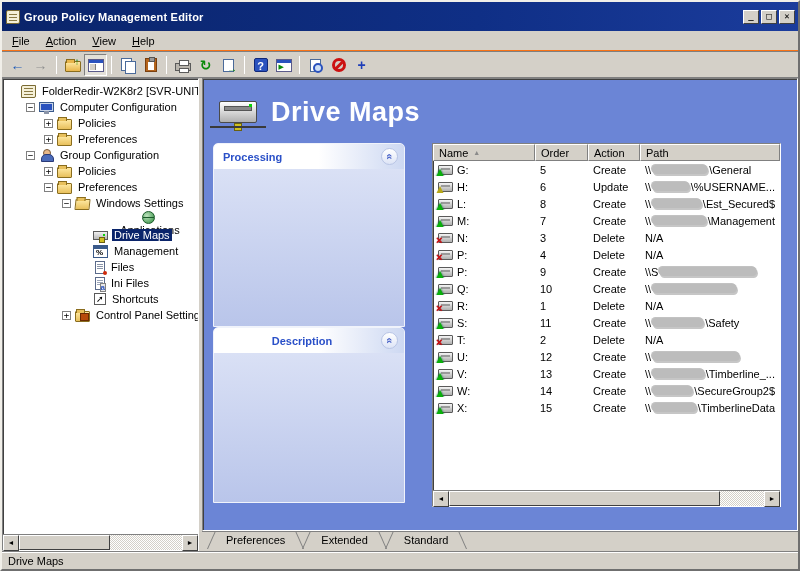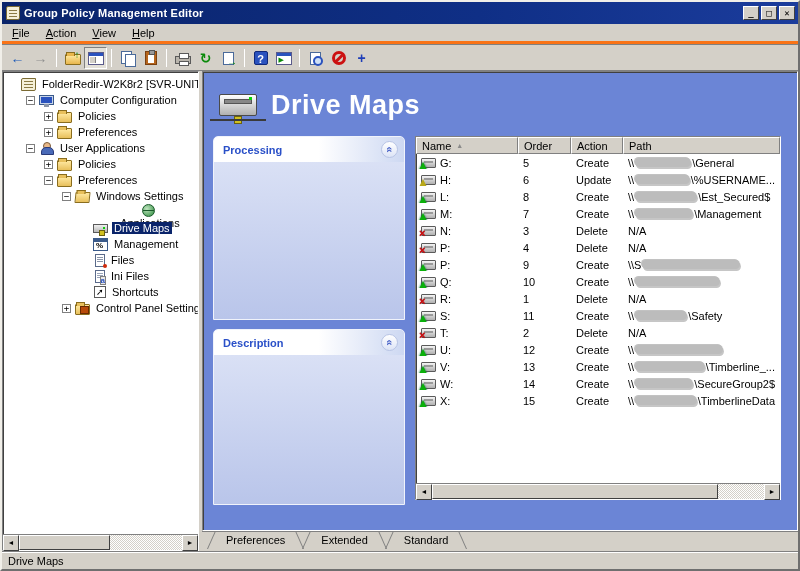--- a/index.html
+++ b/index.html
@@ -5,36 +5,36 @@
   * { box-sizing: border-box; margin: 0; padding: 0; }
   html,body { width:800px; height:571px; overflow:hidden; }
   body { font-family:"Liberation Sans","DejaVu Sans",sans-serif; font-size:11px; color:#000; background:#3a6ea5; }
 
   .win { width:800px; height:571px; background:#d4d0c8;
          border-top:2px solid #f1efe9; border-left:2px solid #f1efe9;
          border-right:2px solid #6f6f6f; border-bottom:2px solid #6f6f6f;
          display:flex; flex-direction:column; }
 
   
-  .titlebar { height:22px; background:linear-gradient(90deg,#0a246a 0%,#0f2f86 60%,#1b3c9c 100%);
+  .titlebar { height:29px; background:linear-gradient(90deg,#0a246a 0%,#0f2f86 60%,#1b3c9c 100%);
               display:flex; align-items:center; padding:0 3px; flex:none; }
   .app-ic { width:14px; height:14px; margin:0 4px 0 1px; background:#f5f0d8; border:1px solid #7a6a33;
             position:relative; border-radius:2px 0 2px 0; }
   .app-ic::before { content:""; position:absolute; left:2px; right:2px; top:3px; height:1px;
             background:#8a7a44; box-shadow:0 3px 0 #8a7a44, 0 6px 0 #8a7a44; }
   .title-text { color:#fff; font-weight:bold; font-size:11px; letter-spacing:.2px; flex:1; }
   .winbtn { width:16px; height:14px; margin-left:2px; background:#d4d0c8;
             border-top:1px solid #fff; border-left:1px solid #fff;
             border-right:1px solid #404040; border-bottom:1px solid #404040;
             display:flex; align-items:center; justify-content:center;
             font-family:"DejaVu Sans Mono",monospace; font-size:9px; font-weight:bold; line-height:1; }
 
   
   .menubar { height:20px; display:flex; align-items:center; padding-left:2px;
-             border-bottom:3px solid #f97316; flex:none; }
+             border-bottom:1px solid #f97316; flex:none; }
   .menu-item { padding:2px 8px; }
   .menu-item u { text-decoration:underline; }
 
   
   .toolbar { height:27px; display:flex; align-items:center; padding-left:4px;
              border-top:1px solid #808080; border-bottom:1px solid #808080;
              background:#d4d0c8; flex:none; }
   .tb-sep { width:1px; height:18px; background:#808080; border-right:1px solid #fff; margin:0 4px; }
   .tb-btn { width:23px; height:22px; display:flex; align-items:center; justify-content:center; }
   .tb-btn.pressed { border:1px solid; border-color:#808080 #fff #fff #808080; background:#e3e0d8; }
@@ -129,25 +129,25 @@
               box-shadow:inset 1px 1px 0 #404040; padding:6px 16px 10px 10px;
               display:flex; flex-direction:column; min-height:0; }
   .page-head { height:54px; flex:none; display:flex; align-items:center; gap:14px; padding-left:6px; }
   .head-drive { width:38px; height:22px; position:relative; background:linear-gradient(#ffffff,#b0b0b0); border:1px solid #4a4a4a; border-radius:2px; }
   .head-drive::before { content:""; position:absolute; left:4px; right:4px; top:4px; height:3px; background:#888; border:1px solid #555; }
   .head-drive::after { content:""; position:absolute; right:4px; top:2px; width:3px; height:3px; background:#0ad00a; }
   .head-cable { position:absolute; left:14px; bottom:-9px; width:8px; height:8px; background:#d0c020; border:1px solid #6a6010; }
   .head-wire { position:absolute; left:-10px; bottom:-6px; width:56px; height:2px; background:#3a3a3a; }
   .page-title { color:#fff; font-size:27px; font-weight:bold; letter-spacing:.5px; }
 
-  .content-row { flex:1; display:flex; gap:10px; min-height:0; margin-top:4px; }
+  .content-row { flex:1; display:flex; gap:27px; min-height:0; margin-top:4px; }
   .panel-col { width:192px; flex:none; display:flex; flex-direction:column; }
   .panel { border:1px solid #f0f3fb; border-radius:5px 5px 0 0; overflow:hidden; background:linear-gradient(#dfe5f7,#b9c5ea); }
   .panel-proc { height:184px; flex:none; }
-  .panel-desc { height:176px; flex:none; margin-top:9px; }
+  .panel-desc { height:176px; flex:none; margin-top:0;text-align:center; }
   .panel-head { height:25px; background:linear-gradient(90deg,#ffffff 55%,#cdd8f2); display:flex; align-items:center; padding:0 6px 0 9px; }
   .panel-title { color:#2a50c8; font-weight:bold; flex:1; }
   .chev-btn { width:17px; height:17px; border-radius:50%; background:linear-gradient(#ffffff,#dde4f6); border:1px solid #b8c4e4; display:flex; align-items:center; justify-content:center; }
   .chev-g { color:#4a64c8; font-weight:bold; font-size:11px; transform:rotate(90deg); display:block; line-height:1; }
   .panel-body { padding:8px 10px; color:#8a93a8; }
 
   
   .listview { flex:1; background:#fff; border:1px solid; border-color:#808080 #fff #fff #808080;
               box-shadow:inset 1px 1px 0 #404040; height:364px; display:flex; flex-direction:column; min-width:0; }
   .lv-head { height:17px; flex:none; display:flex; background:#d4d0c8; }
@@ -269,21 +269,21 @@
             <span class="t-label">Policies</span>
           </div>
           <div class="tree-row" style="padding-left: 41px;">
             <span class="expander">+</span>
             <span class="t-ic ti-folder"></span>
             <span class="t-label">Preferences</span>
           </div>
           <div class="tree-row" style="padding-left: 23px;">
             <span class="expander">−</span>
             <span class="t-ic ti-user"></span>
-            <span class="t-label">User Applications</span>
+            <span class="t-label">Group Configuration</span>
           </div>
           <div class="tree-row" style="padding-left: 41px;">
             <span class="expander">+</span>
             <span class="t-ic ti-folder"></span>
             <span class="t-label">Policies</span>
           </div>
           <div class="tree-row" style="padding-left: 41px;">
             <span class="expander">−</span>
             <span class="t-ic ti-folder"></span>
             <span class="t-label">Preferences</span>

